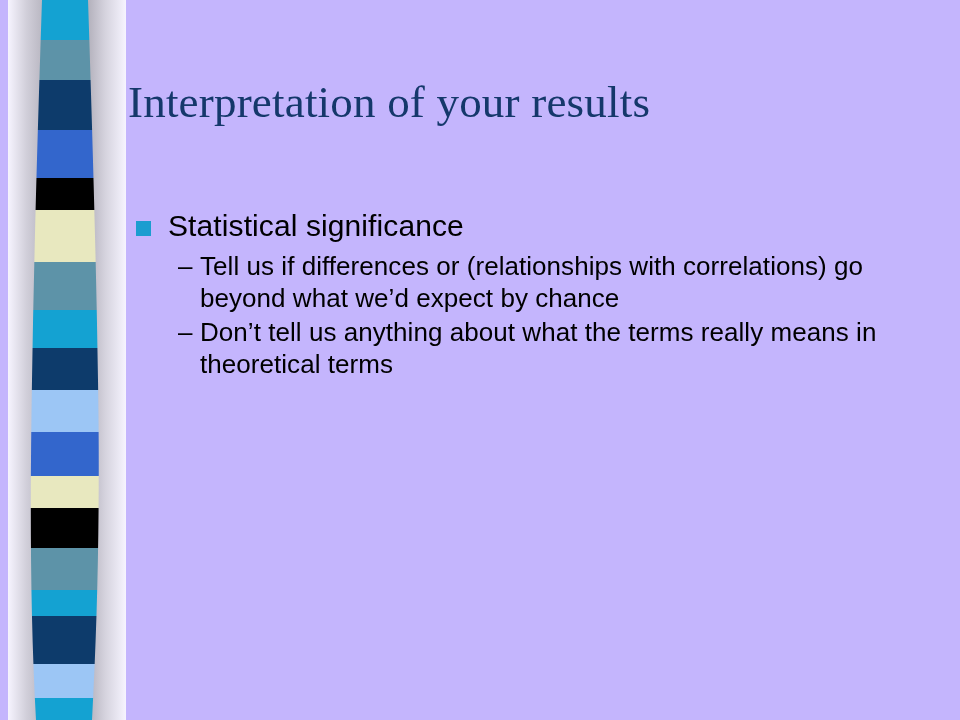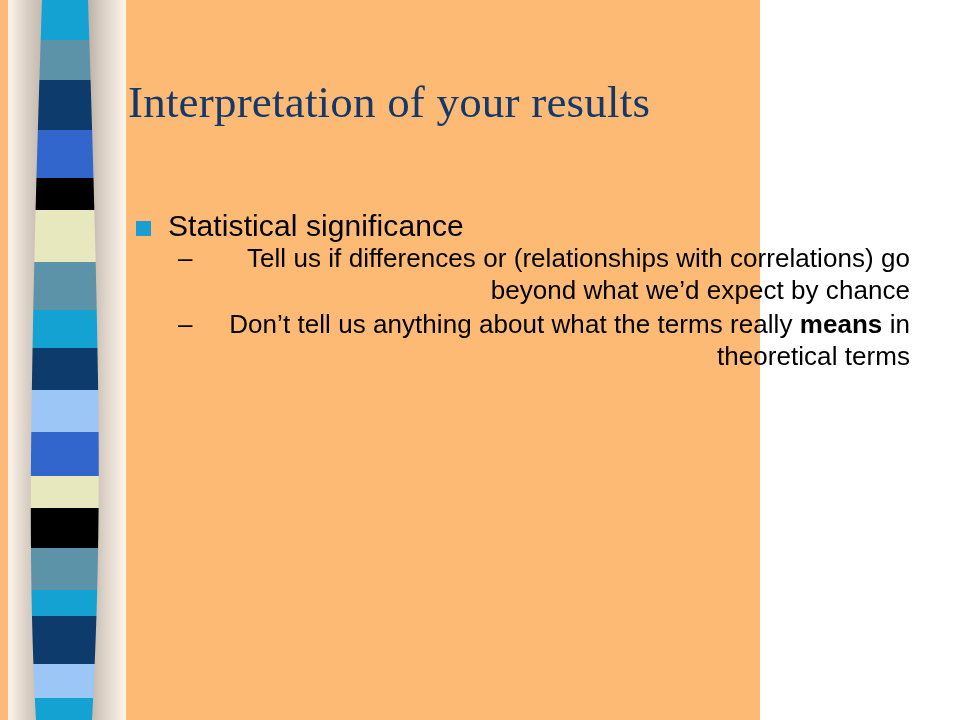--- a/index.html
+++ b/index.html
@@ -9,23 +9,23 @@
   }
   body {
     width: 960px;
     height: 720px;
     overflow: hidden;
     font-family: "Liberation Sans", sans-serif;
   }
 
   .slide {
     position: relative;
-    width: 760px;
+    width: 960px;
     height: 720px;
-    background: #fdba74;
+    background: #c4b5fd;
   }
 
   
   .sidebar-deco {
     position: absolute;
     left: 0;
     top: 0;
     width: 140px;
     height: 720px;
     overflow: hidden;
@@ -52,21 +52,21 @@
   .body-block {
     position: absolute;
     left: 136px;
     top: 208px;
     width: 790px;
   }
 
   .bullet-l1 {
     display: flex;
     align-items: flex-start;
-    margin-bottom: 0;
+    margin-bottom: 8px;
   }
   .bullet-marker {
     flex: 0 0 auto;
     width: 15px;
     height: 15px;
     background: #1b9dd0;
     margin-top: 13px;
     margin-right: 17px;
   }
   .bullet-l1-text {
@@ -90,24 +90,23 @@
     font-size: 26px;
     line-height: 1.22;
     color: #000000;
   }
   .bullet-l2-text {
     font-size: 26px;
     line-height: 1.22;
     color: #000000;
     letter-spacing: 0.05px;
     max-width: 710px;
-    text-align: right;
   }
   .bold-word {
-    font-weight: bold;
+    font-weight: normal;
   }
 </style>
 </head>
 <body>
 
 <div class="slide">
 
   <div class="sidebar-deco">
     <svg width="140" height="720" viewBox="0 0 140 720" xmlns="http://www.w3.org/2000/svg">
       <defs>

